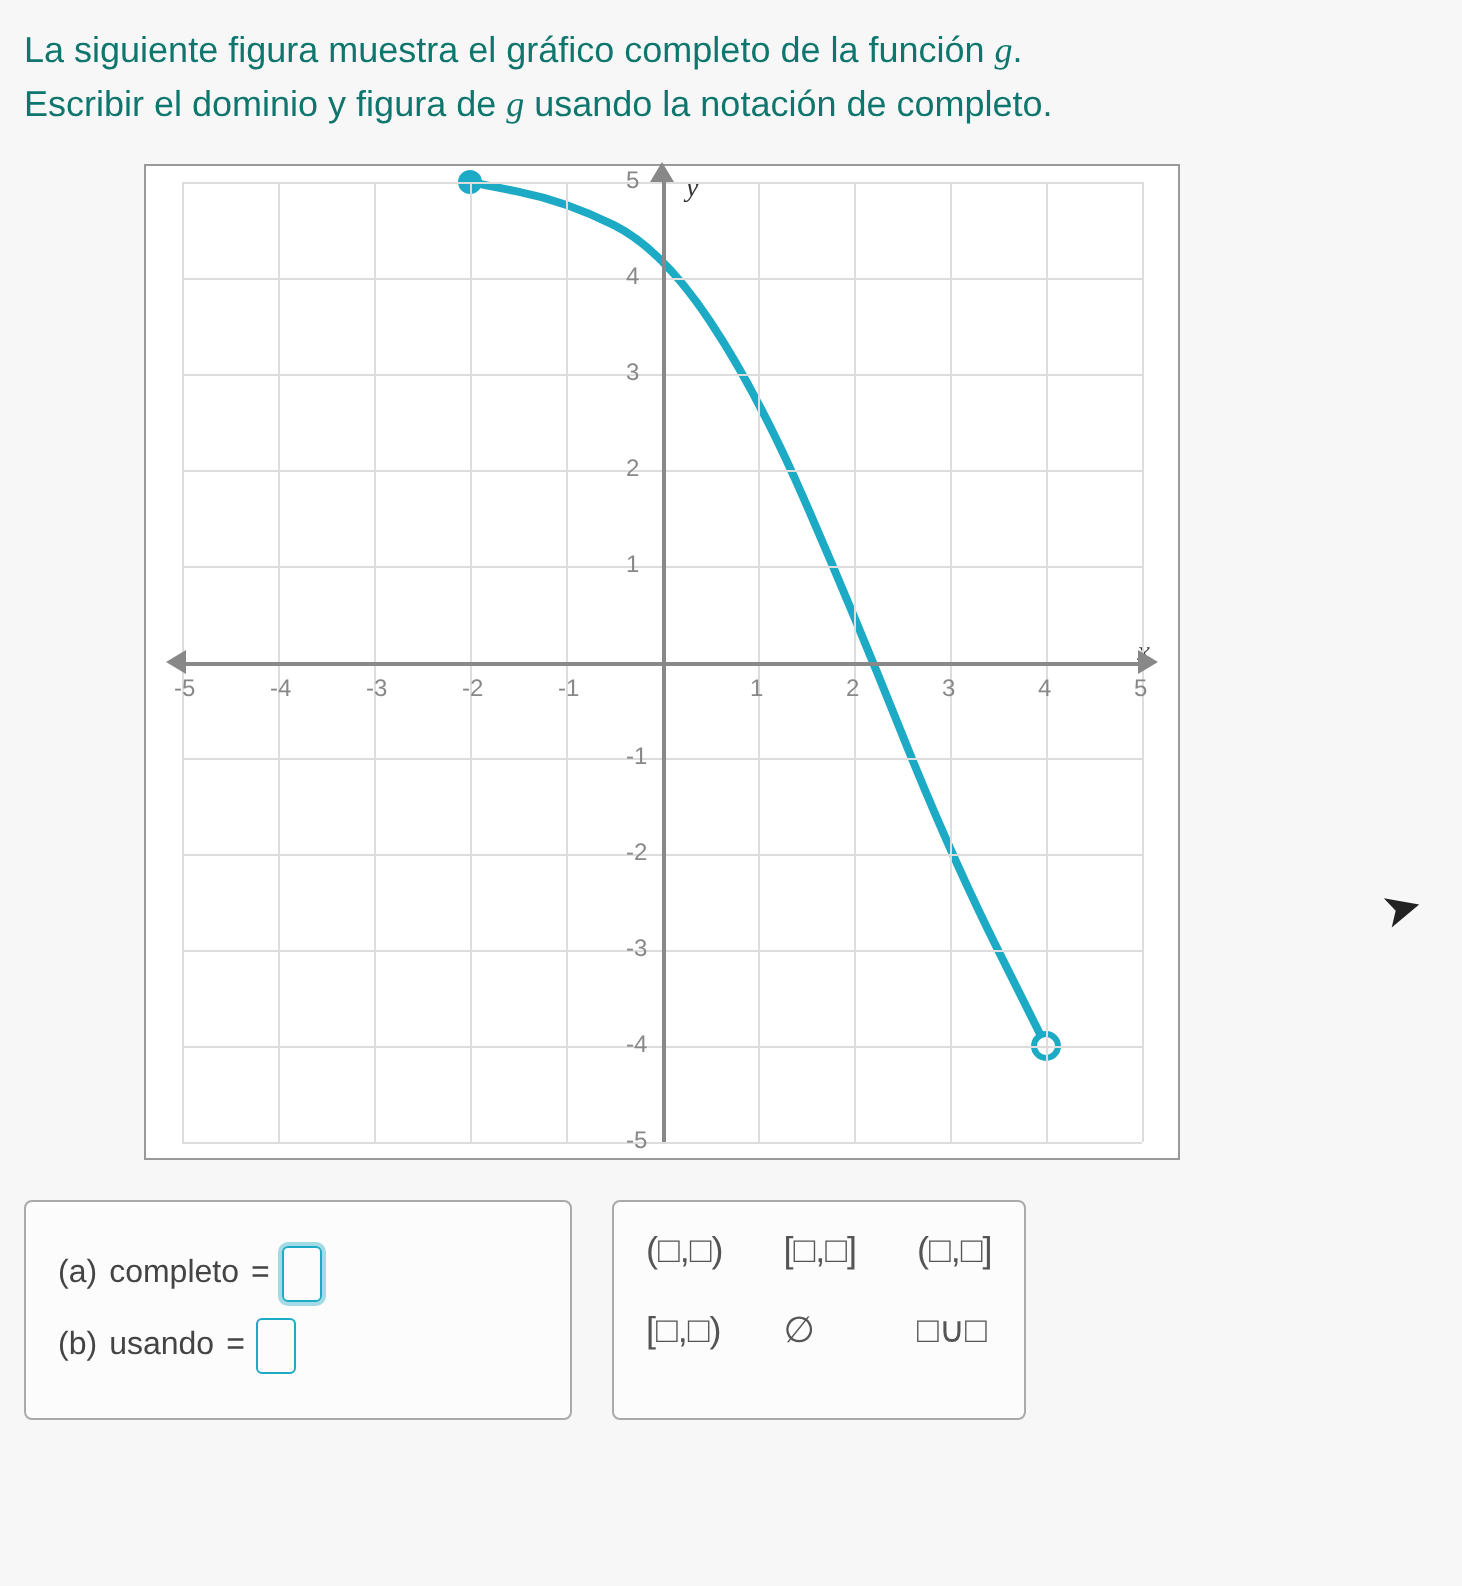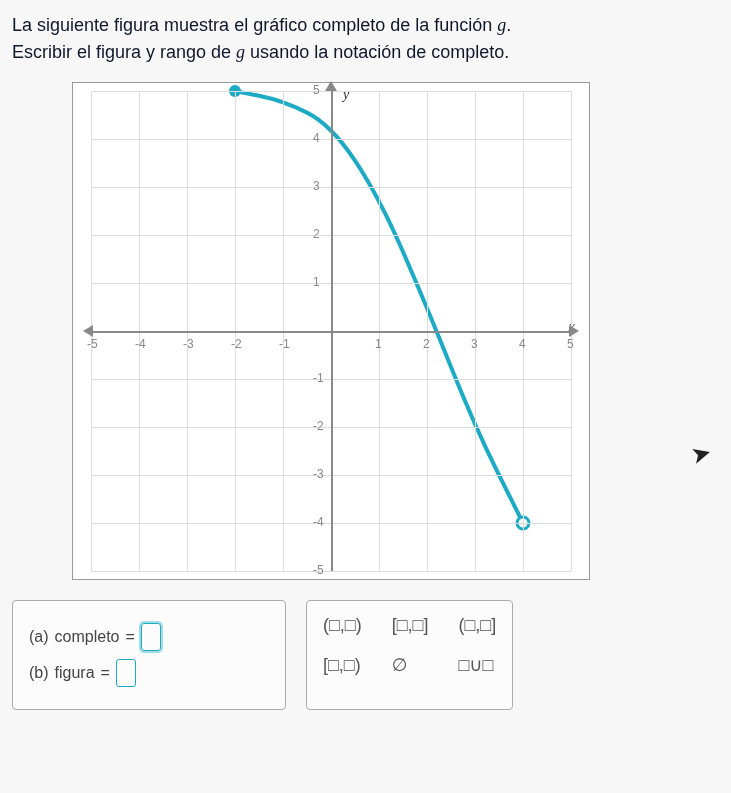--- a/index.html
+++ b/index.html
@@ -1,16 +1,16 @@
 <!DOCTYPE html>
 <html><head>
 <meta charset="utf-8">
 <style>
 body { margin:0; padding:12px; font-family:Arial,Helvetica,sans-serif; background:#f7f7f7; width:731px; box-sizing:border-box; }
-.question { font-size:18px; color:#0f172a; line-height:1.5; margin-bottom:16px; }
+.question { font-size:18px; color:#0f766e; line-height:1.5; margin-bottom:16px; }
 .question i { font-style:italic; font-family:'Times New Roman',serif; }
 .chart-container { border:1px solid #999; padding:8px; background:#fff; width:500px; margin:0 0 20px 60px; position:relative; }
 .grid { position:relative; width:480px; height:480px; margin:0 auto; }
 .gridline-h,.gridline-v{ position:absolute; background:#ddd; }
 .gridline-h{ width:100%; height:1px; left:0; }
 .gridline-v{ height:100%; width:1px; top:0; }
 .axis-x,.axis-y{ position:absolute; background:#888; }
 .axis-x{ height:2px; width:100%; left:0; }
 .axis-y{ width:2px; height:100%; top:0; }
 .arrow{ position:absolute; width:0; height:0; }
@@ -29,21 +29,21 @@
 .slot.active{ box-shadow:0 0 0 2px rgba(28,170,196,.4); }
 .palette{ display:grid; grid-template-columns:repeat(3,auto); gap:18px 30px; align-items:center; font-size:18px; color:#555; }
 .palette span{ cursor:pointer; }
 .cursor{ position:absolute; right:20px; top:440px; font-size:24px; color:#222; transform:rotate(-15deg); }
 </style>
 </head>
 <body>
 
 <div class="question">
   <span>La siguiente figura muestra el gráfico completo de la función </span><i>g</i><span>.</span><br>
-  <span>Escribir el figura y rango de </span><i>g</i><span> usando la notación de completo.</span>
+  <span>Escribir el dominio y figura de </span><i>g</i><span> usando la notación de completo.</span>
 </div>
 
 <div class="chart-container">
   <div class="grid" id="grid">
     <div class="axis-label" style="left:252px; top:-4px;">y</div>
     <div class="axis-label" style="right:-4px; top:228px;">x</div>
     <svg class="curve" viewBox="0 0 480 480">
       <path id="curvepath" fill="none" stroke="#1caac4" stroke-width="4" d="M144 0 Q 144 0 168 4.799999999999983 Q 192 9.599999999999966 216 21.599999999999966 Q 240 33.599999999999966 264 69.59999999999997 Q 288 105.59999999999997 312 160.79999999999998 Q 336 216 360 276 Q 384 336 408 384 L 432 432"></path>
       <circle id="ep-start" r="6" class="endpoint-closed" cx="144" cy="0"></circle>
       <circle id="ep-end" r="6" class="endpoint-open" cx="432" cy="432"></circle>
@@ -101,21 +101,21 @@
 <div class="answers">
   <div class="answer-box" style="min-width:240px;">
     <div class="answer-row">
       <span>(a)</span>
       <span>completo</span>
       <span>=</span>
       <span class="slot active"></span>
     </div>
     <div class="answer-row">
       <span>(b)</span>
-      <span>figura</span>
+      <span>usando</span>
       <span>=</span>
       <span class="slot"></span>
     </div>
   </div>
   <div class="answer-box">
     <div class="palette">
       <span>(□,□)</span>
       <span>[□,□]</span>
       <span>(□,□]</span>
       <span>[□,□)</span>

